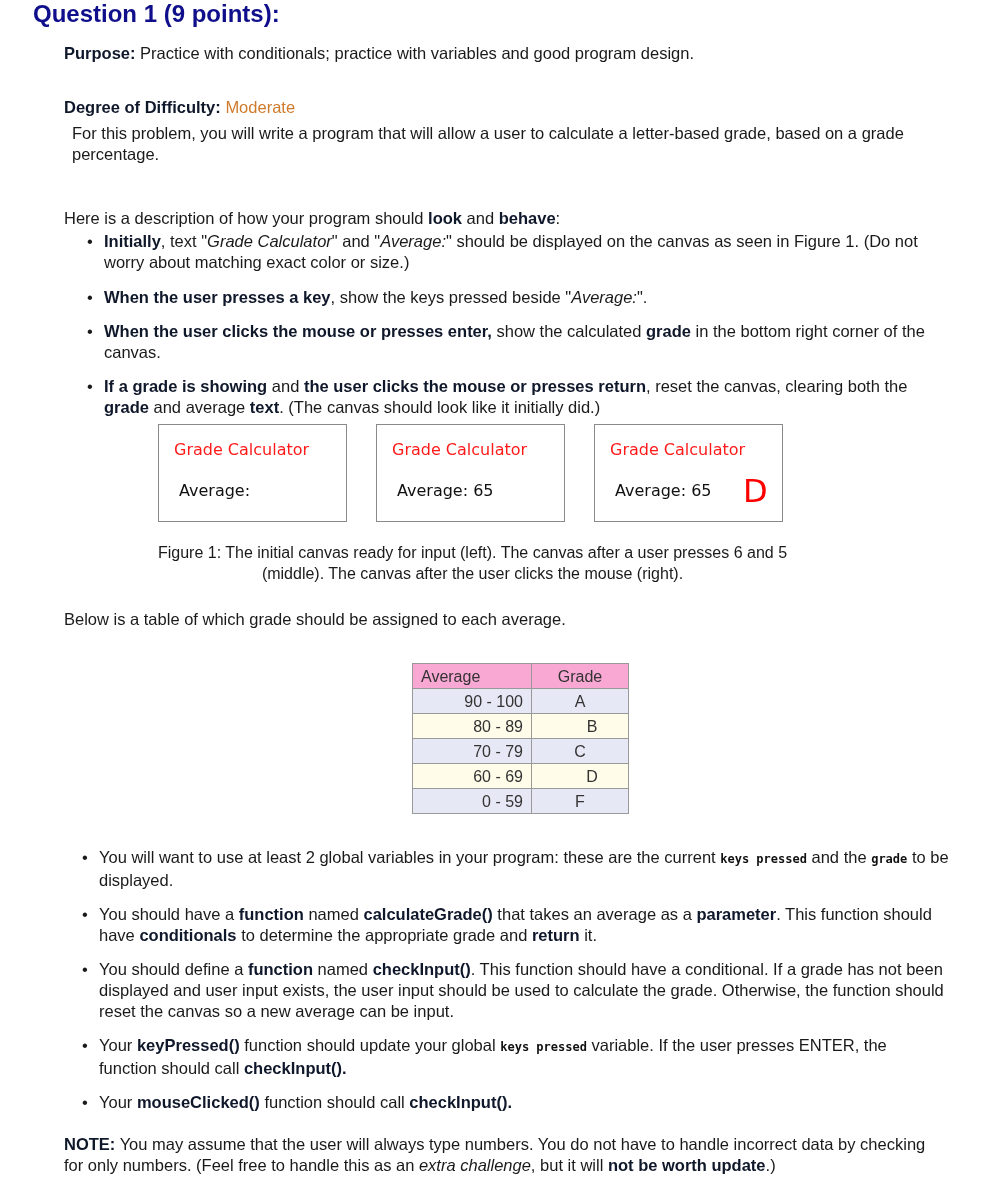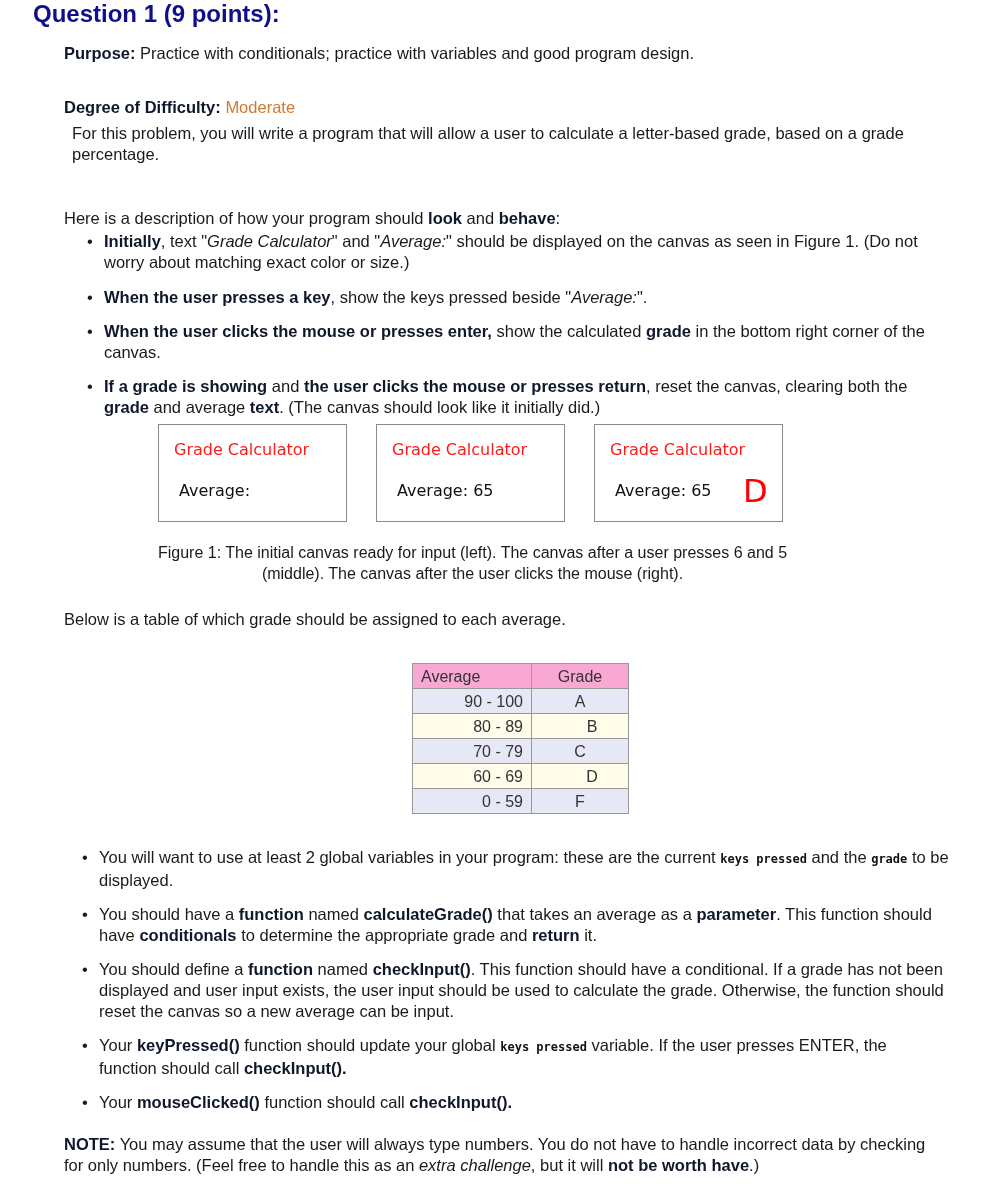--- a/index.html
+++ b/index.html
@@ -134,13 +134,13 @@
   </table>
 
 <ul id="bullets2" class="bullets">
   <li><span class="dot">•</span><span>You will want to use at least 2 global variables in your program: these are the current </span><span class="mono">keys pressed</span><span> and the </span><span class="mono">grade</span><span> to be displayed.</span></li>
   <li><span class="dot">•</span><span>You should have a </span><b>function</b><span> named </span><b>calculateGrade()</b><span> that takes an average as a </span><b>parameter</b><span>. This function should have </span><b>conditionals</b><span> to determine the appropriate grade and </span><b>return</b><span> it.</span></li>
   <li><span class="dot">•</span><span>You should define a </span><b>function</b><span> named </span><b>checkInput()</b><span>. This function should have a conditional. If a grade has not been displayed and user input exists, the user input should be used to calculate the grade. Otherwise, the function should reset the canvas so a new average can be input.</span></li>
   <li><span class="dot">•</span><span>Your </span><b>keyPressed()</b><span> function should update your global </span><span class="mono">keys pressed</span><span> variable. If the user presses ENTER, the function should call </span><b>checkInput().</b></li>
   <li><span class="dot">•</span><span>Your </span><b>mouseClicked()</b><span> function should call </span><b>checkInput().</b></li>
 </ul>
 
-<div id="note" class="abs"><b>NOTE:</b><span> You may assume that the user will always type numbers. You do not have to handle incorrect data by checking for only numbers. (Feel free to handle this as an </span><i>extra challenge</i><span>, but it will </span><b>not be worth have</b><span>.)</span></div>
+<div id="note" class="abs"><b>NOTE:</b><span> You may assume that the user will always type numbers. You do not have to handle incorrect data by checking for only numbers. (Feel free to handle this as an </span><i>extra challenge</i><span>, but it will </span><b>not be worth update</b><span>.)</span></div>
 
 </body></html>

